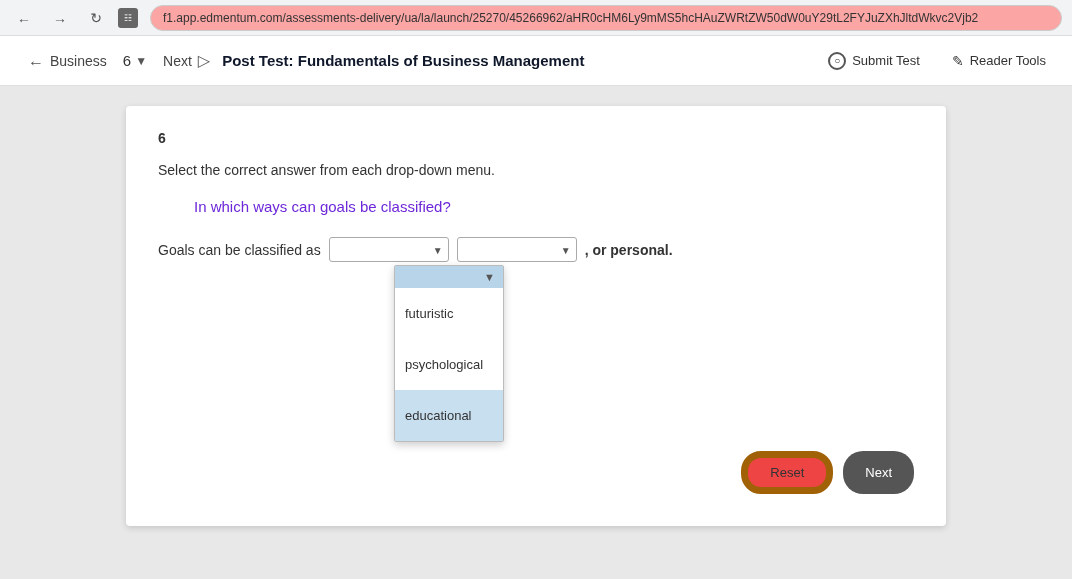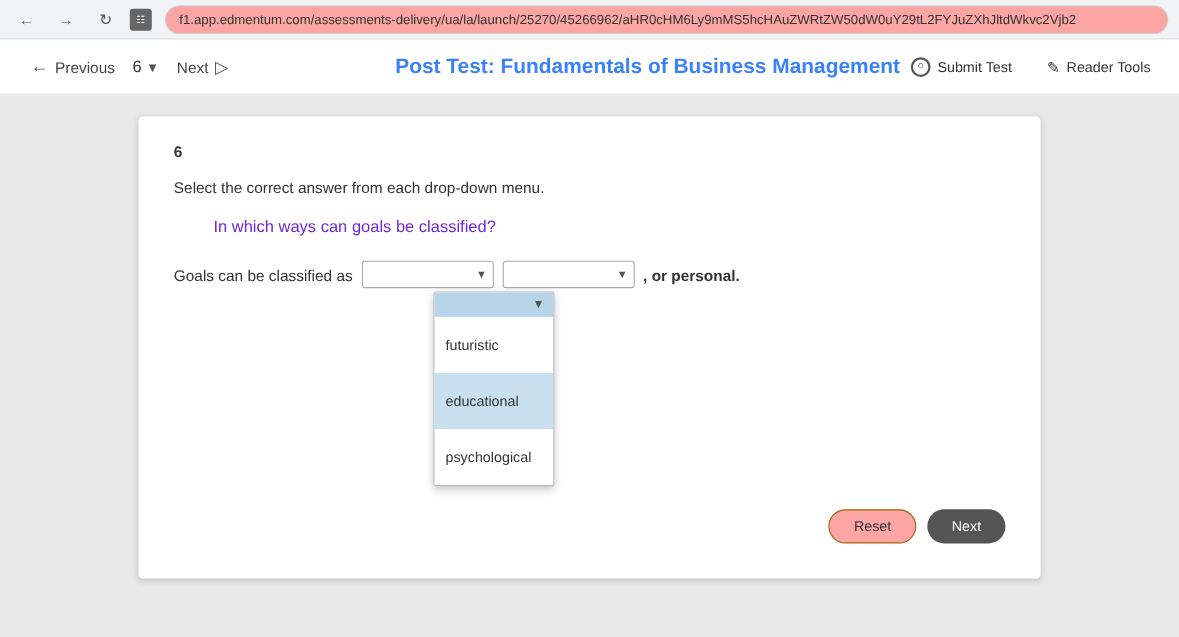--- a/index.html
+++ b/index.html
@@ -77,24 +77,24 @@
       font-weight: 500;
       color: #333;
     }
     .question-nav .chevron {
       font-size: 12px;
       color: #555;
     }
 
     .page-title {
       flex: 1;
-      font-size: 19px;
+      font-size: 15px;
       font-weight: 600;
-      color: #3b82f6;
-      text-align: right;
+      color: #0f172a;
+      text-align: left;
     }
 
     .top-actions {
       display: flex; align-items: center; gap: 12px;
     }
     .submit-btn {
       display: flex; align-items: center; gap: 6px;
       background: transparent;
       border: none;
       color: #333;
@@ -240,22 +240,22 @@
 
     
     .action-buttons {
       position: absolute;
       bottom: 32px;
       right: 32px;
       display: flex;
       gap: 10px;
     }
     .reset-btn {
-      background: #fca5a5;
-      border: 1px solid #a16207;
+      background: #ef4444;
+      border: 7px solid #a16207;
       border-radius: 20px;
       padding: 7px 22px;
       font-size: 13px;
       cursor: pointer;
       color: #333;
     }
     .next-btn {
       background: #555;
       border: none;
       border-radius: 20px;
@@ -276,21 +276,21 @@
     <span style="font-size:9px;">☷</span>
   </div>
   <div class="address-bar">
     <span>f1.app.edmentum.com/assessments-delivery/ua/la/launch/25270/45266962/aHR0cHM6Ly9mMS5hcHAuZWRtZW50dW0uY29tL2FYJuZXhJltdWkvc2Vjb2</span>
   </div>
 </div>
 
 <div class="app-bar">
   <div class="nav-btn">
     <span class="arrow-icon">←</span>
-    <span>Previous</span>
+    <span>Business</span>
   </div>
   <div class="question-nav">
     <span>6</span>
     <span class="chevron" style="cursor:pointer;">▼</span>
   </div>
   <div class="nav-btn">
     <span>Next</span>
     <span class="arrow-icon">▷</span>
   </div>
   <div class="page-title">Post Test: Fundamentals of Business Management</div>
@@ -333,22 +333,22 @@
       </div>
 
       <span class="or-personal">, or personal.</span>
 
       <div class="dropdown-open-container">
         <div class="dropdown-open-box">
           <div class="dropdown-open-header">
             <span style="font-size:11px; color:#555;">▼</span>
           </div>
           <div class="dropdown-option">futuristic</div>
+          <div class="dropdown-option">psychological</div>
           <div class="dropdown-option selected">educational</div>
-          <div class="dropdown-option">psychological</div>
         </div>
       </div>
     </div>
 
     <div class="action-buttons">
       <button class="reset-btn">Reset</button>
       <button class="next-btn">Next</button>
     </div>
   </div>
 </div>

